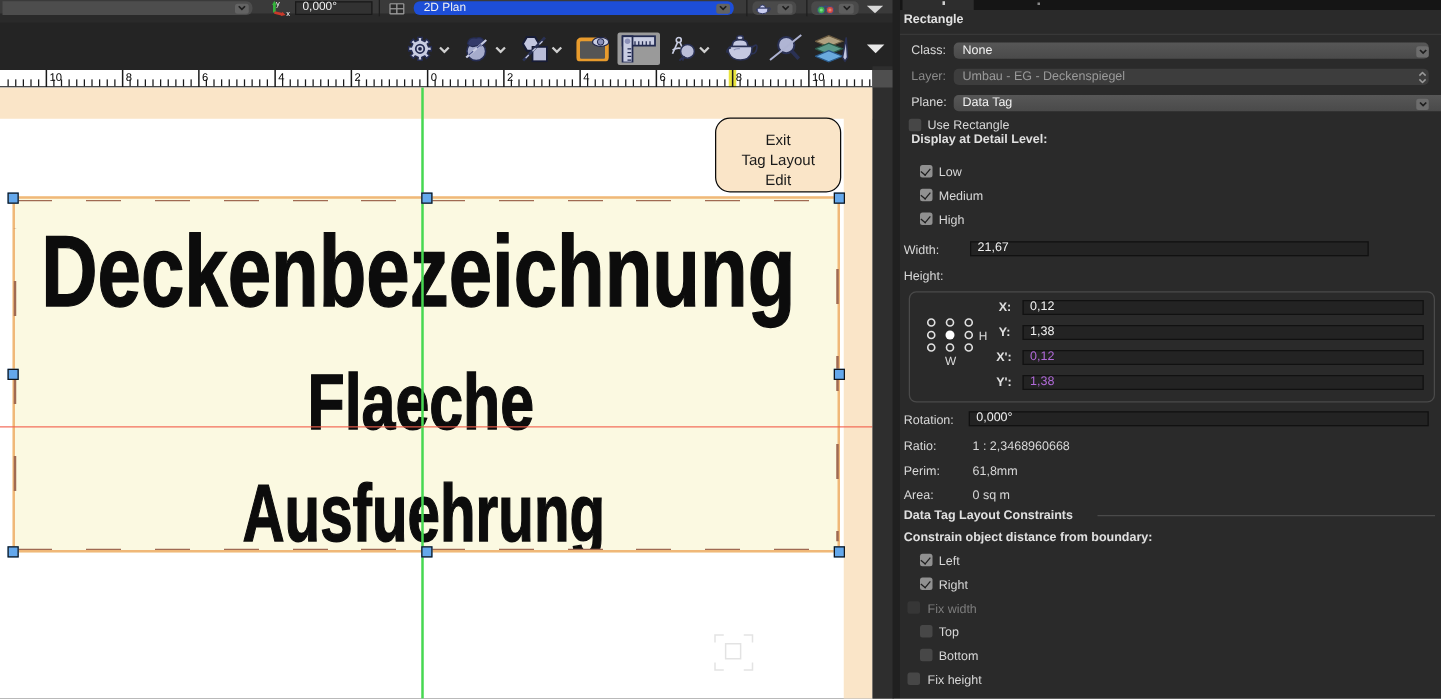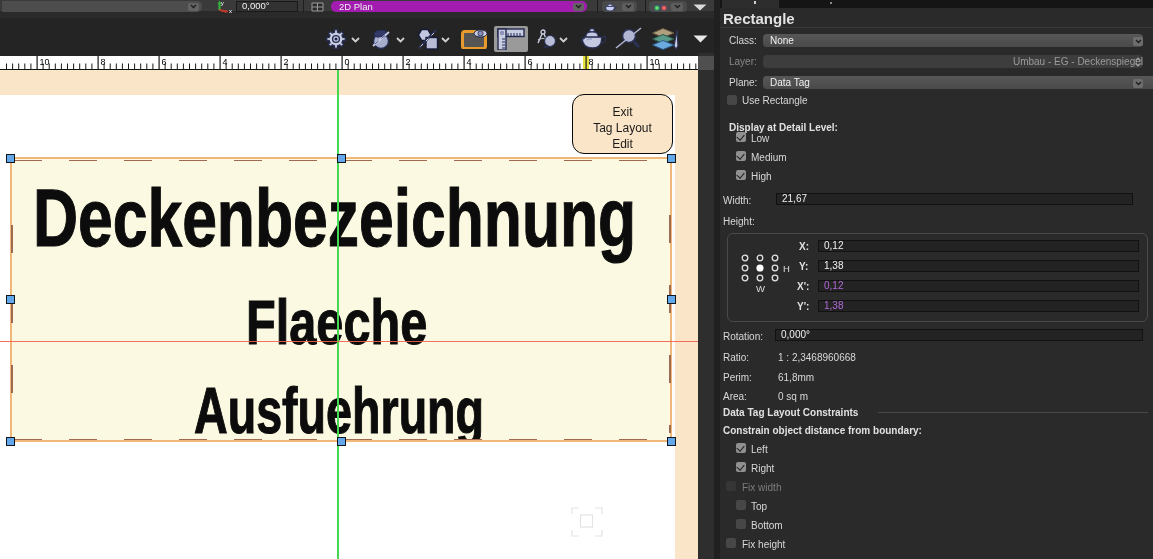--- a/index.html
+++ b/index.html
@@ -213,21 +213,21 @@
   <div class="abs" style="left:303px;top:0;width:1px;height:13px;background:#1e1e1e;"></div>
 
   <svg class="abs" style="left:311px;top:1.5px;" width="13" height="10" viewBox="0 0 13 10">
     <rect x="0.5" y="0.5" width="12" height="9" fill="#9a9a9a" rx="1"></rect>
     <rect x="1.5" y="1.5" width="4.4" height="3" fill="#2a2a2a"></rect>
     <rect x="7" y="1.5" width="4.5" height="3" fill="#2a2a2a"></rect>
     <rect x="1.5" y="5.5" width="4.4" height="3" fill="#2a2a2a"></rect>
     <rect x="7" y="5.5" width="4.5" height="3" fill="#2a2a2a"></rect>
   </svg>
 
-  <div class="abs" style="left:331px;top:1px;width:256px;height:11px;background:#a21caf;border-radius:5px;color:#f0f0f0;font-size:9.5px;line-height:11px;padding-left:8px;box-sizing:border-box;">2D Plan</div>
+  <div class="abs" style="left:331px;top:1px;width:256px;height:11px;background:#1d4ed8;border-radius:5px;color:#f0f0f0;font-size:9.5px;line-height:11px;padding-left:8px;box-sizing:border-box;">2D Plan</div>
   <div class="abs" style="left:573px;top:2.5px;width:11px;height:8px;background:#636363;border-radius:2px;"></div>
   <svg class="abs" style="left:575px;top:4px;" width="7" height="5" viewBox="0 0 7 5">
       <path d="M1 1 L3.5 3.5 L6 1" stroke="#1e1e1e" stroke-width="1.4" fill="none"></path>
     </svg>
 
   <div class="abs" style="left:597px;top:0;width:1px;height:13px;background:#1e1e1e;"></div>
 
   <div class="abs" style="left:602px;top:1px;width:35px;height:10.5px;background:#4a4a4a;border-radius:4px;"></div>
   <svg class="abs" style="left:604px;top:1.5px;" width="16" height="10" viewBox="0 0 32 20">
     <g fill="#c9cdf0" stroke="#323a66" stroke-width="1.6">
@@ -341,58 +341,58 @@
   <div class="abs" style="left:714px;top:0;width:6px;height:559px;background:#202020;"></div>
   <div class="abs" style="left:698px;top:56px;width:16px;height:14px;background:#4f4f4f;"></div>
 
   <div class="abs" id="panel" style="left:720px;top:0;width:433px;height:559px;background:#2a2a2a;">
 
     <div class="abs" style="left:0;top:0;width:433px;height:8px;background:#151515;"></div>
     <div class="abs" style="left:2px;top:0;width:57px;height:8px;background:#2d2d2d;"></div>
     <div class="abs" style="left:34px;top:1px;width:2px;height:3px;background:#cfcfcf;"></div>
     <div class="abs" style="left:110px;top:2px;width:2px;height:2px;background:#888;"></div>
 
-    <div class="abs" style="left:3px;top:10px;font-size:15px;font-weight:bold;color:#e2e2e2;">Rectangle</div>
+    <div class="abs" style="left:3px;top:10px;font-size:10px;font-weight:bold;color:#e2e2e2;">Rectangle</div>
     <div class="abs" style="left:0;top:27px;width:433px;height:1px;background:#383838;"></div>
 
     <div class="abs lbl" style="left:9px;top:35px;">Class:</div>
     <div class="abs popup" style="left:43px;top:34px;width:380px;">None</div>
     <div class="abs pbtn" style="left:413px;top:36.5px;"></div>
     <svg class="abs" style="left:415px;top:39px;" width="7" height="5" viewBox="0 0 7 5">
         <path d="M1 1 L3.5 3.5 L6 1" stroke="#1e1e1e" stroke-width="1.4" fill="none"></path>
       </svg>
 
     <div class="abs lbl" style="left:9px;top:56px;color:#8a8a8a;">Layer:</div>
-    <div class="abs popup" style="left:43px;top:55px;width:380px;background:#3d3d3d;color:#9a9a9a;text-align:right;">Umbau - EG - Deckenspiegel</div>
+    <div class="abs popup" style="left:43px;top:55px;width:380px;background:#3d3d3d;color:#9a9a9a;">Umbau - EG - Deckenspiegel</div>
     <svg class="abs" style="left:414px;top:57px;" width="8" height="10" viewBox="0 0 8 10">
       <path d="M1.5 3.5 L4 1 L6.5 3.5" stroke="#9a9a9a" stroke-width="1.2" fill="none"></path>
       <path d="M1.5 6.5 L4 9 L6.5 6.5" stroke="#9a9a9a" stroke-width="1.2" fill="none"></path>
     </svg>
 
     <div class="abs lbl" style="left:9px;top:77px;">Plane:</div>
     <div class="abs popup" style="left:43px;top:76px;width:436px;">Data Tag</div>
     <div class="abs pbtn" style="left:413px;top:78.5px;"></div>
     <svg class="abs" style="left:415px;top:81px;" width="7" height="5" viewBox="0 0 7 5">
         <path d="M1 1 L3.5 3.5 L6 1" stroke="#1e1e1e" stroke-width="1.4" fill="none"></path>
       </svg>
 
     <div class="abs cb-un" style="left:7px;top:95px;"></div>
     <div class="abs lbl" style="left:22px;top:95px;">Use Rectangle</div>
 
-    <div class="abs lblb" style="left:9px;top:122px;">Display at Detail Level:</div>
+    <div class="abs lblb" style="left:9px;top:106px;">Display at Detail Level:</div>
 
     <div class="abs cb-ch" style="left:16px;top:132px;"></div>
     <div class="abs lbl" style="left:31px;top:133px;">Low</div>
     <div class="abs cb-ch" style="left:16px;top:151px;"></div>
     <div class="abs lbl" style="left:31px;top:152px;">Medium</div>
     <div class="abs cb-ch" style="left:16px;top:170px;"></div>
     <div class="abs lbl" style="left:31px;top:171px;">High</div>
 
     <div class="abs lbl" style="left:3px;top:195px;">Width:</div>
-    <div class="abs field" style="left:56px;top:193px;width:357px;">21,67</div>
+    <div class="abs field" style="left:56px;top:193px;width:319px;">21,67</div>
     <div class="abs lbl" style="left:3px;top:216px;">Height:</div>
 
     <div class="abs" style="left:7px;top:233px;width:421px;height:89px;border:1px solid #4a4a4a;border-radius:6px;box-sizing:border-box;"></div>
 
     <svg class="abs" style="left:20px;top:252px;" width="50" height="44" viewBox="0 0 50 44">
       <g fill="none" stroke="#e0e0e0" stroke-width="1.3">
         <circle cx="5" cy="6" r="2.8"></circle>
           <circle cx="20" cy="6" r="2.8"></circle>
           <circle cx="35" cy="6" r="2.8"></circle>
         <circle cx="5" cy="16" r="2.8"></circle>

